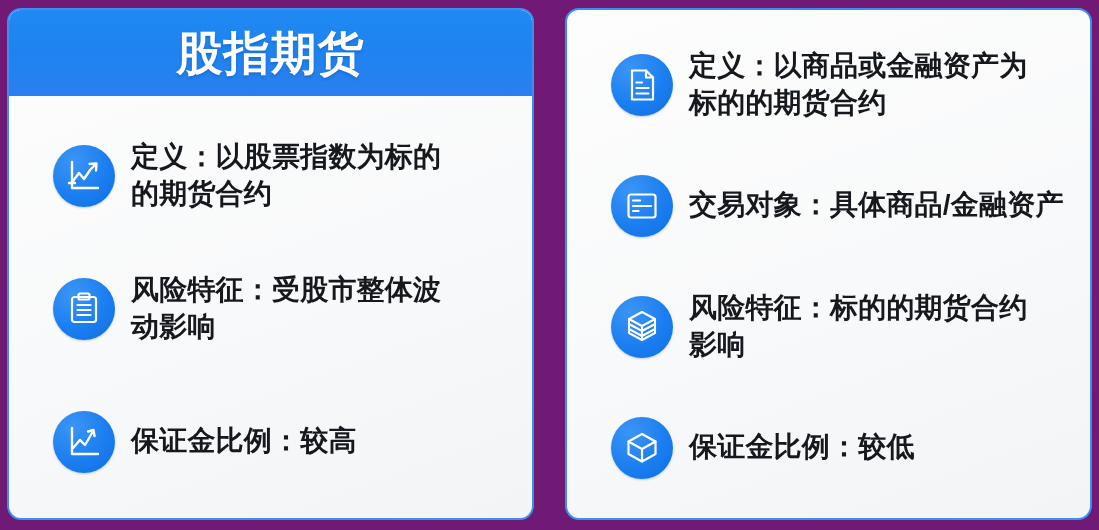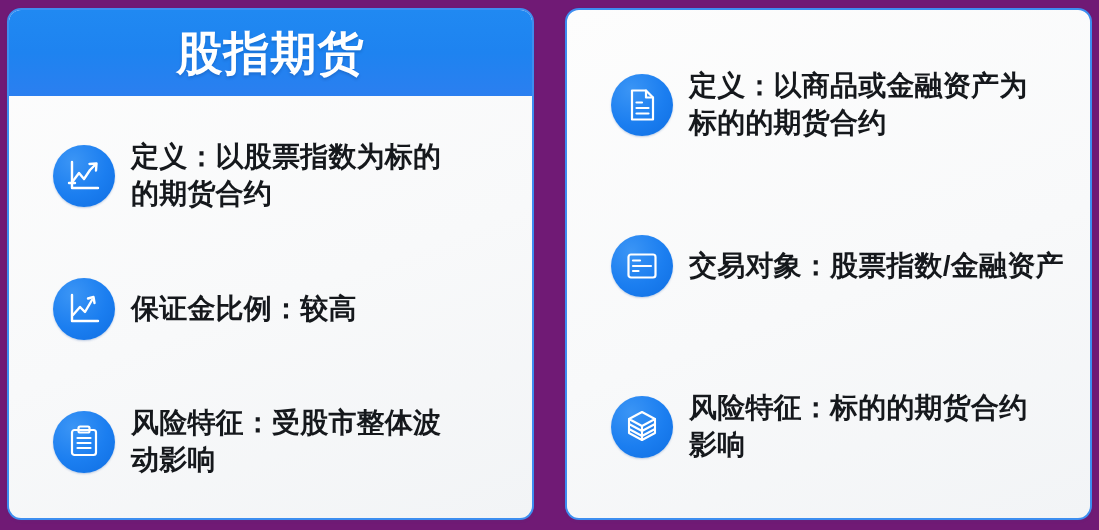--- a/index.html
+++ b/index.html
@@ -122,43 +122,43 @@
             <path d="M5 27 H11"></path>
           </svg>
         </span>
         <div class="row-text">定义：以股票指数为标的
 的期货合约</div>
       </div>
 
 
       <div class="row">
         <span class="icon-badge">
-          <svg width="40" height="40" viewBox="0 0 40 40" fill="none" stroke="#ffffff" stroke-width="2.4" stroke-linecap="round" stroke-linejoin="round">
-            <path d="M8 6 V32 H34"></path>
-            <path d="M9 26 L16 18 L21 23 L28 11"></path>
-            <path d="M24 9.5 L29.5 8 L30.5 14"></path>
-          </svg>
-        </span>
-        <div class="row-text">保证金比例：较高</div>
-      </div>
-
-      <div class="row">
-        <span class="icon-badge">
           <svg width="38" height="38" viewBox="0 0 38 38" fill="none" stroke="#ffffff" stroke-width="2.2" stroke-linecap="round" stroke-linejoin="round">
             <rect x="7" y="7" width="24" height="25" rx="2.5"></rect>
             <rect x="13.5" y="3.5" width="11" height="6" rx="1.6"></rect>
             <path d="M12.5 15 H25.5"></path>
             <path d="M12.5 20 H25.5"></path>
             <path d="M12.5 25 H25.5"></path>
           </svg>
         </span>
         <div class="row-text">风险特征：受股市整体波
 动影响</div>
       </div>
 
+      <div class="row">
+        <span class="icon-badge">
+          <svg width="40" height="40" viewBox="0 0 40 40" fill="none" stroke="#ffffff" stroke-width="2.4" stroke-linecap="round" stroke-linejoin="round">
+            <path d="M8 6 V32 H34"></path>
+            <path d="M9 26 L16 18 L21 23 L28 11"></path>
+            <path d="M24 9.5 L29.5 8 L30.5 14"></path>
+          </svg>
+        </span>
+        <div class="row-text">保证金比例：较高</div>
+      </div>
+
     </div>
   </div>
 
   <div class="card card-right">
     <div class="card-body">
 
       <div class="row">
         <span class="icon-badge">
           <svg width="38" height="38" viewBox="0 0 38 38" fill="none" stroke="#ffffff" stroke-width="2.2" stroke-linecap="round" stroke-linejoin="round">
             <path d="M9 4.5 H23 L30 11.5 V33.5 H9 Z"></path>
@@ -174,34 +174,44 @@
 
       <div class="row">
         <span class="icon-badge">
           <svg width="38" height="38" viewBox="0 0 38 38" fill="none" stroke="#ffffff" stroke-width="2.2" stroke-linecap="round" stroke-linejoin="round">
             <rect x="5.5" y="7.5" width="27" height="23" rx="2.5"></rect>
             <path d="M10 13.5 H17"></path>
             <path d="M10 19 H28"></path>
             <path d="M10 24 H15.5"></path>
           </svg>
         </span>
-        <div class="row-text nowrapline">交易对象：股票指数/金融资产</div>
+        <div class="row-text nowrapline">交易对象：具体商品/金融资产</div>
       </div>
 
       <div class="row">
         <span class="icon-badge">
           <svg width="38" height="38" viewBox="0 0 38 38" fill="none" stroke="#ffffff" stroke-width="2.1" stroke-linecap="round" stroke-linejoin="round">
             <path d="M19 4 L32 11 L19 18 L6 11 Z"></path>
             <path d="M6 11 V25 L19 32 L32 25 V11"></path>
             <path d="M6 16 L19 23 L32 16"></path>
             <path d="M6 21 L19 28 L32 21"></path>
             <path d="M19 18 V32"></path>
           </svg>
         </span>
         <div class="row-text">风险特征：标的的期货合约
 影响</div>
       </div>
 
+      <div class="row">
+        <span class="icon-badge">
+          <svg width="38" height="38" viewBox="0 0 38 38" fill="none" stroke="#ffffff" stroke-width="2.2" stroke-linecap="round" stroke-linejoin="round">
+            <path d="M19 5 L32.5 12.5 L19 20 L5.5 12.5 Z"></path>
+            <path d="M5.5 12.5 V25 L19 32.5 L32.5 25 V12.5"></path>
+            <path d="M19 20 V32.5"></path>
+          </svg>
+        </span>
+        <div class="row-text">保证金比例：较低</div>
+      </div>
 
     </div>
   </div>
 
 </div>
 
 </body></html>

